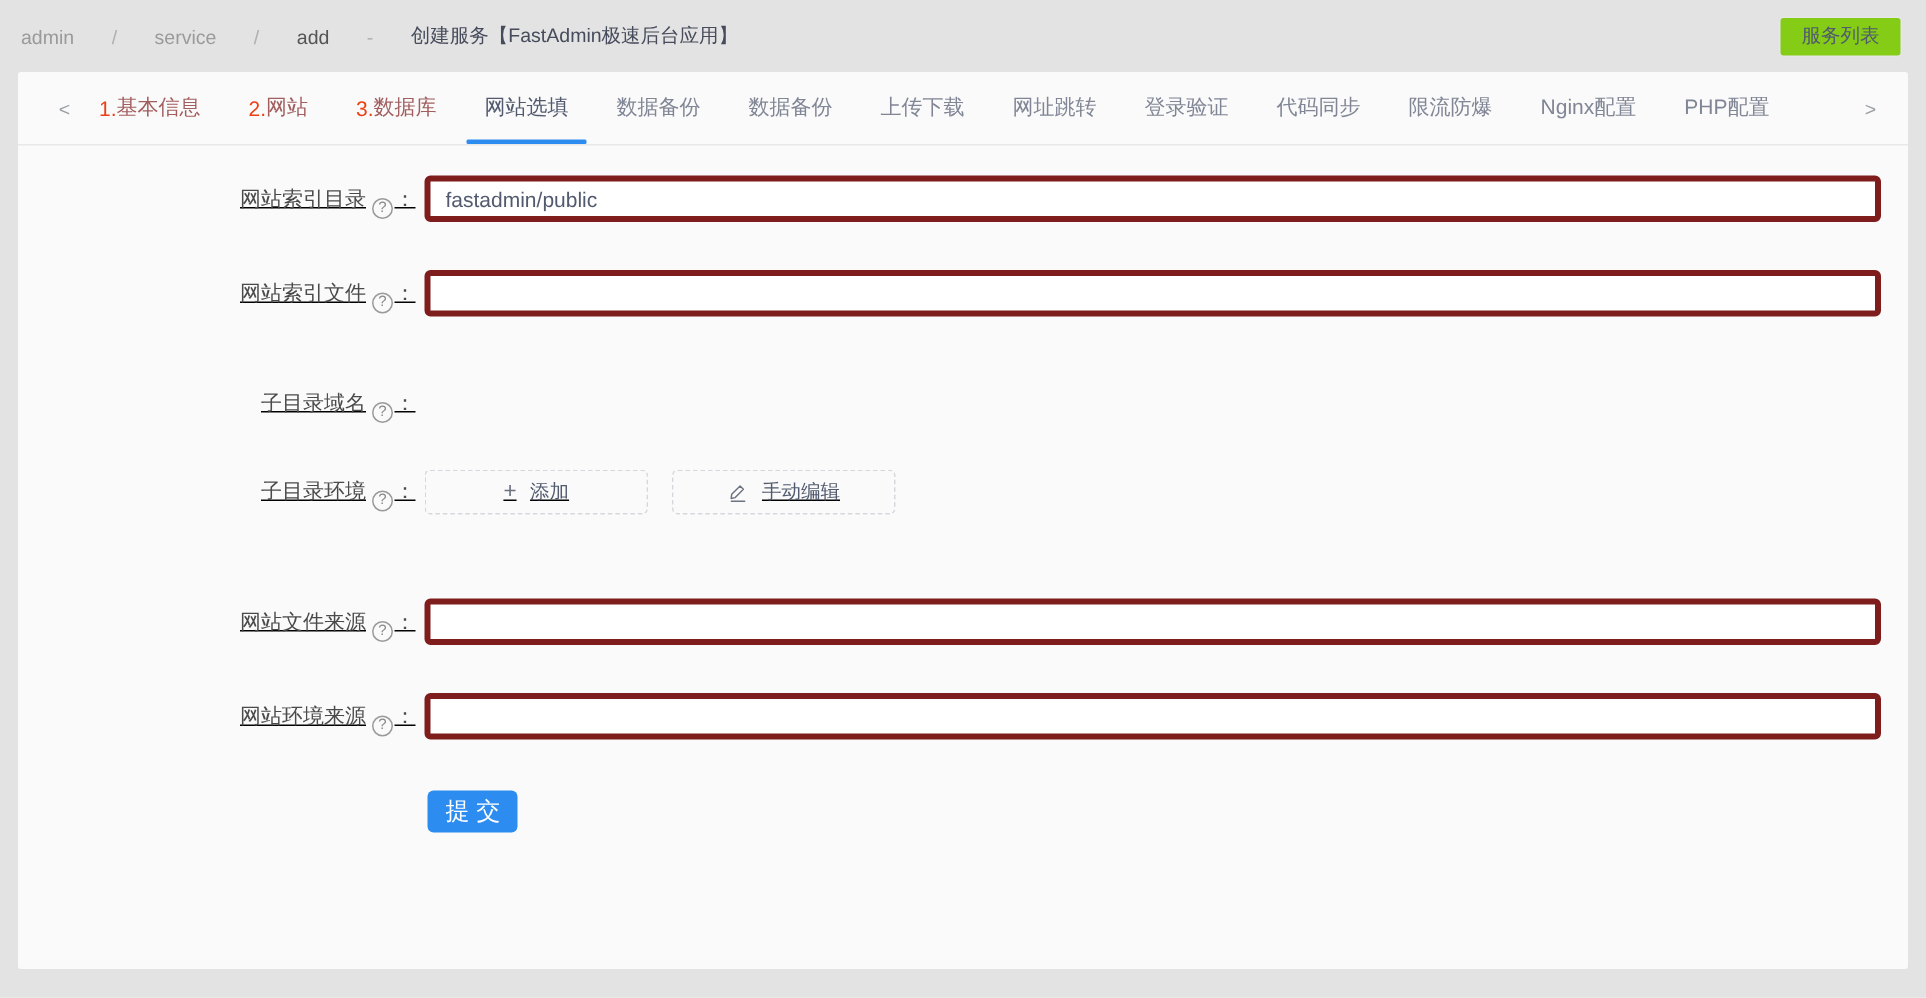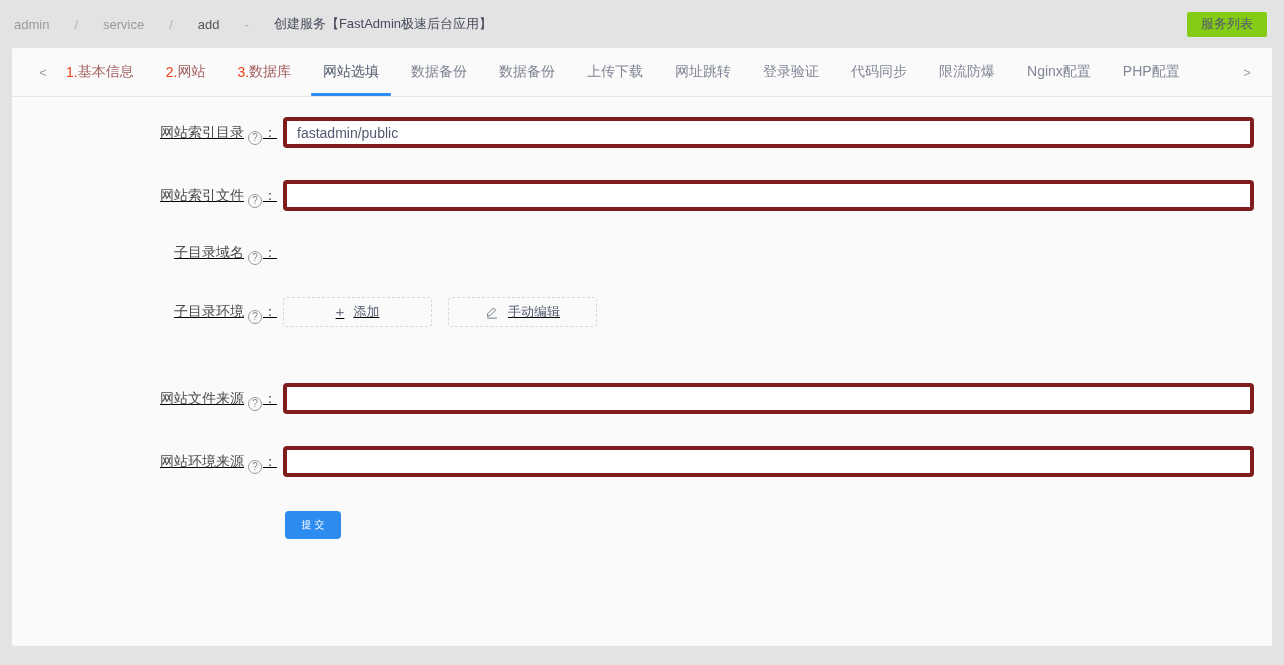--- a/index.html
+++ b/index.html
@@ -110,21 +110,21 @@
     background: #ffffff;
     padding: 7px 10px;
     font-size: 14px; color: #515a6e;
     font-family: inherit;
     resize: none;
     outline: none;
   }
   .text-input::placeholder, .textarea-input::placeholder { color: #c0c4cc; }
 
   .mb-r1 { margin-bottom: 32px; }
-  .mb-r2 { margin-bottom: 26px; border-radius: 14px; }
+  .mb-r2 { margin-bottom: 42px; border-radius: 14px; }
   .mb-r3 { margin-bottom: 28px; gap: 31px; }
   .mb-r4 { margin-bottom: 56px; }
   .mb-r5 { margin-bottom: 32px; }
   .mb-r6 { margin-bottom: 34px; }
 
   .btn-group { display: flex; gap: 16px; }
   .dashed-btn {
     width: 149px; height: 30px;
     border: 1px dashed #d4d7dc; border-radius: 4px;
     background: transparent;
@@ -134,21 +134,21 @@
     font-family: inherit;
   }
   .dashed-btn .plus-glyph { color: #6b7280; font-size: 15px; line-height: 1; }
   .pencil-svg { width: 14px; height: 14px; display: block; }
 
   .submit-row { padding-left: 273px; }
   .submit-btn {
     min-width: 56px; height: 28px;
     background: #2d8cf0;
     border: none; border-radius: 4px;
-    color: #ffffff; font-size: 10px;
+    color: #ffffff; font-size: 16px;
     padding: 0 12px;
     cursor: pointer;
     font-family: inherit;
   }
 </style>
 </head>
 <body>
 
 <div class="topbar">
   <div class="breadcrumb">

